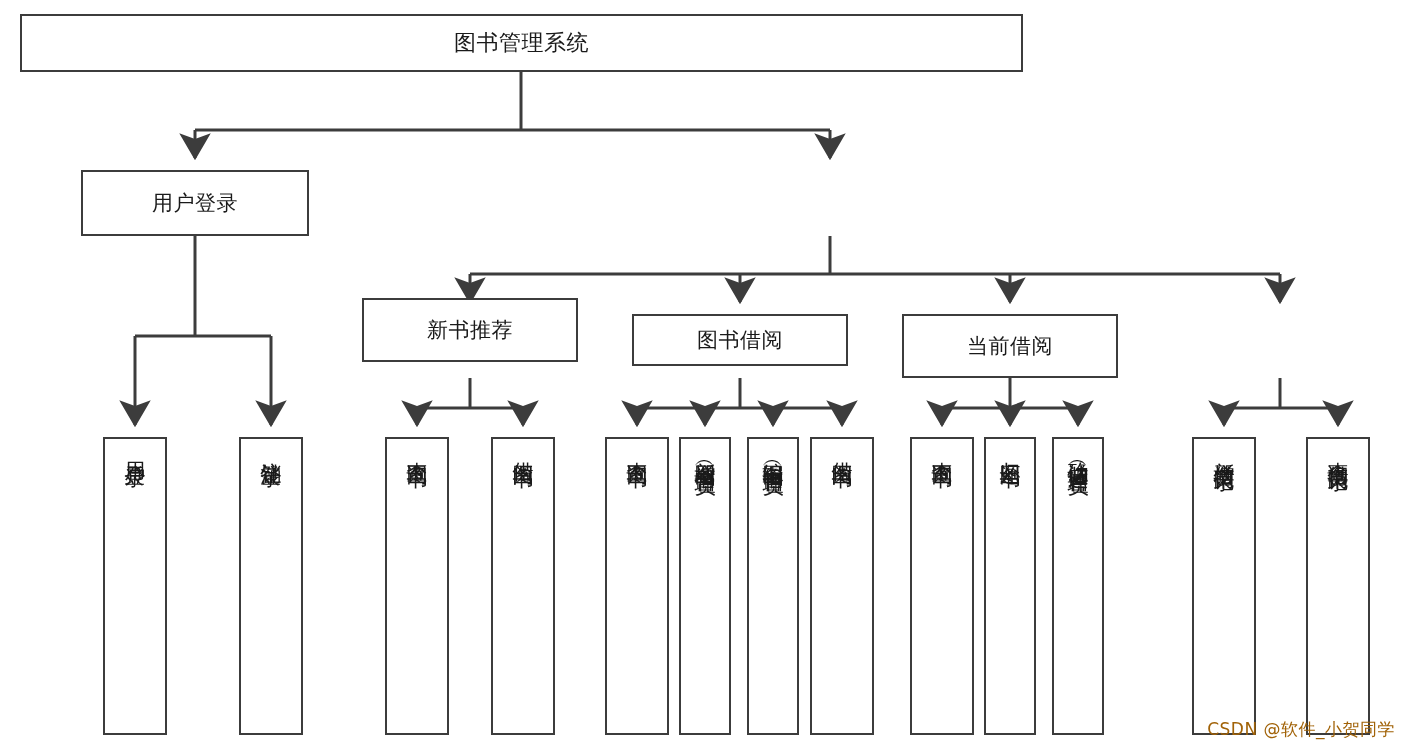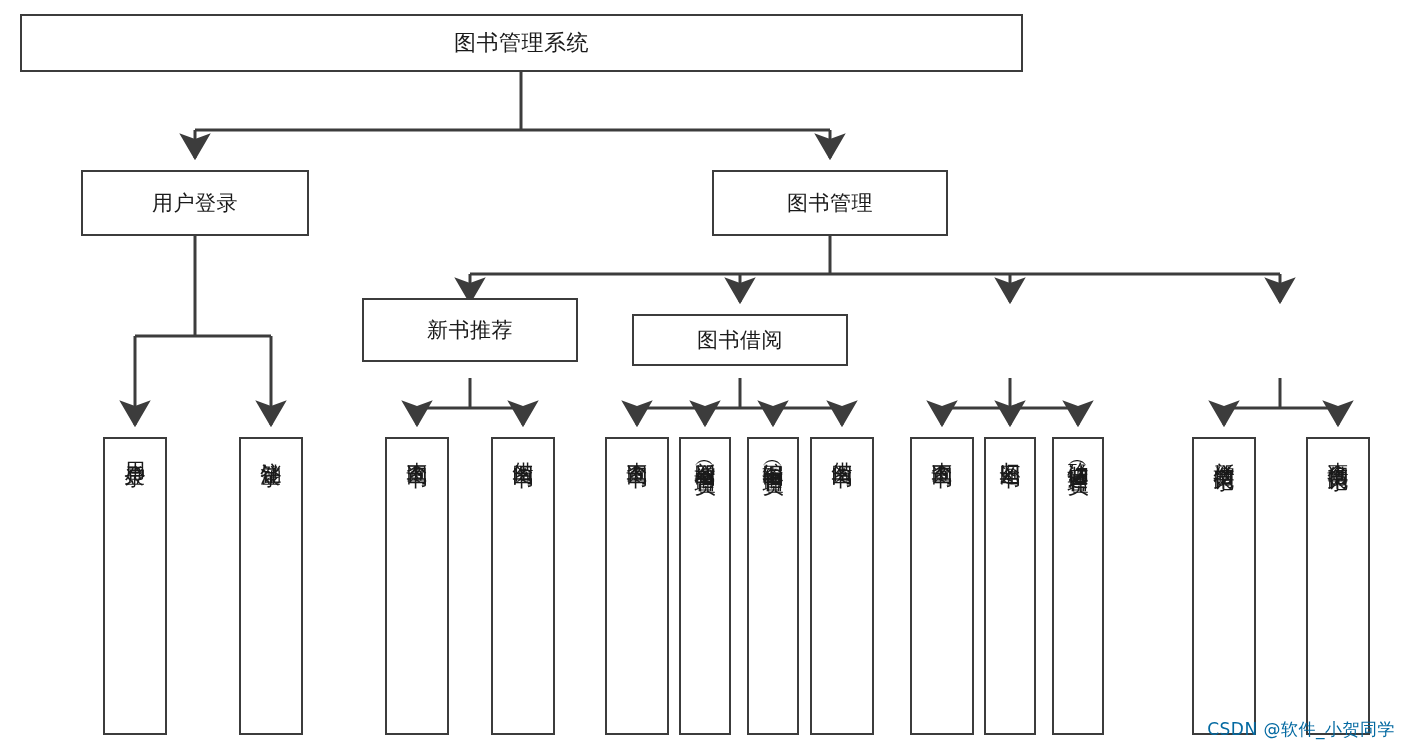--- a/index.html
+++ b/index.html
@@ -64,21 +64,21 @@
     line-height: 1.05;
     letter-spacing: 2px;
     white-space: nowrap;
     -webkit-writing-mode: vertical-rl;
   }
   .watermark {
     position: absolute;
     right: 10px;
     bottom: 6px;
     font-size: 17px;
-    color: #0369a1;
+    color: #a16207;
     letter-spacing: 0.5px;
     z-index: 5;
     white-space: nowrap;
   }
 </style>
 </head>
 <body>
 
 <div id="canvas">
 
@@ -133,32 +133,32 @@
   </svg>
 
   <div class="node horiz root" style="left:20px; top:14px; width:1003px; height:58px;">
     <span class="label">图书管理系统</span>
   </div>
 
   <div class="node horiz" style="left:81px; top:170px; width:228px; height:66px;">
     <span class="label">用户登录</span>
   </div>
 
-  <div class="node horiz" style="left:712px; top:170px; width:236px; height:66px;">
-    <span class="label">图书管理</span>
-  </div>
 
   <div class="node horiz" style="left:362px; top:298px; width:216px; height:64px;">
     <span class="label">新书推荐</span>
   </div>
 
   <div class="node horiz" style="left:632px; top:314px; width:216px; height:52px;">
     <span class="label">图书借阅</span>
   </div>
 
+  <div class="node horiz" style="left:902px; top:314px; width:216px; height:64px;">
+    <span class="label">当前借阅</span>
+  </div>
 
 
   <div class="node vert" style="left:103px; top:437px; width:64px; height:298px;">
     <span class="label">用户登录</span>
   </div>
 
   <div class="node vert" style="left:239px; top:437px; width:64px; height:298px;">
     <span class="label">注销登录</span>
   </div>
 

